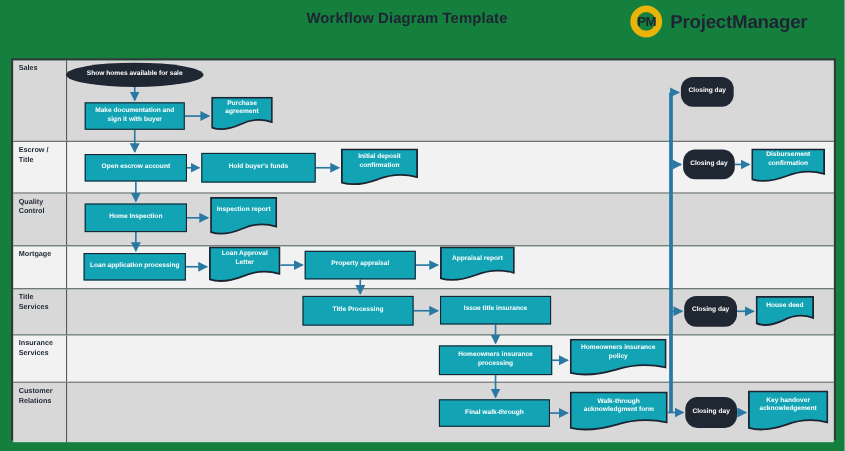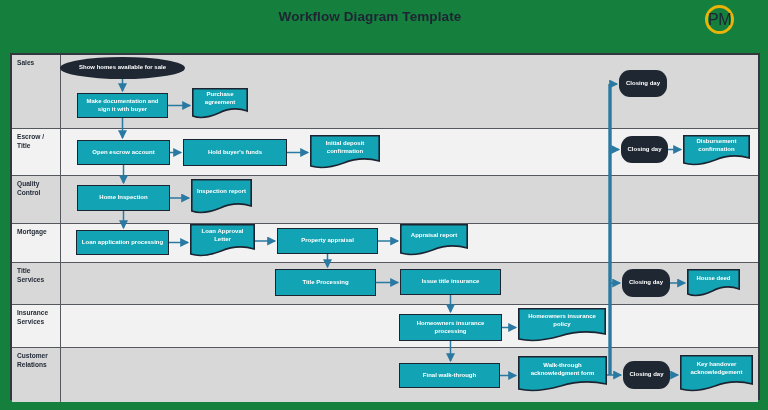--- a/index.html
+++ b/index.html
@@ -3,22 +3,22 @@
 <meta charset="utf-8">
 <style>
   html,body{margin:0;padding:0;background:#ffffff;}
   body{font-family:"Liberation Sans",sans-serif;-webkit-font-smoothing:antialiased;}
   #page{position:relative;width:768px;height:410px;background:#15803d;overflow:hidden;}
 
   
   #page-title{position:absolute;left:0;top:9px;width:740px;text-align:center;
     font-size:13.5px;font-weight:700;color:#1e2433;letter-spacing:.1px;}
   #logo{position:absolute;right:34px;top:5px;display:flex;align-items:center;gap:7px;}
-  #logo .pm-circle{width:29px;height:29px;border:3px solid #eab308;border-radius:50%;
-    display:flex;align-items:center;justify-content:center;font-size:16px;font-weight:400;
+  #logo .pm-circle{width:29px;height:29px;border:6px solid #eab308;border-radius:50%;
+    display:flex;align-items:center;justify-content:center;font-size:12px;font-weight:700;
     color:#1e2433;letter-spacing:-.5px;box-sizing:border-box;}
   #logo .pm-text{font-size:17px;font-weight:700;color:#1e2433;letter-spacing:-.2px;}
 
   
   #diagram{position:absolute;left:10px;top:53px;width:750px;height:347px;
     border:2px solid #33383f;box-sizing:border-box;}
   .lane{position:absolute;left:0;right:0;border-bottom:1px solid #55585c;box-sizing:border-box;}
   .lane:last-child{border-bottom:none;}
   .lane.dark{background:#d8d8d8;}
   .lane.light{background:#f2f2f2;}
@@ -42,20 +42,21 @@
   .node.document .doc-label{position:relative;z-index:1;padding:0 4px 9px 4px;}
 </style>
 </head>
 <body>
 
 <div id="page">
   <div id="page-title">Workflow Diagram Template</div>
 
   <div id="logo">
     <span class="pm-circle">PM</span>
+    <span class="pm-text">ProjectManager</span>
   </div>
 
   <div id="diagram">
       <div class="lane dark" style="top: 0px; height: 74px;">
         <div class="lane-label">Sales</div>
       </div>
       <div class="lane light" style="top: 74px; height: 47px;">
         <div class="lane-label">Escrow / Title</div>
       </div>
       <div class="lane dark" style="top: 121px; height: 48px;">

